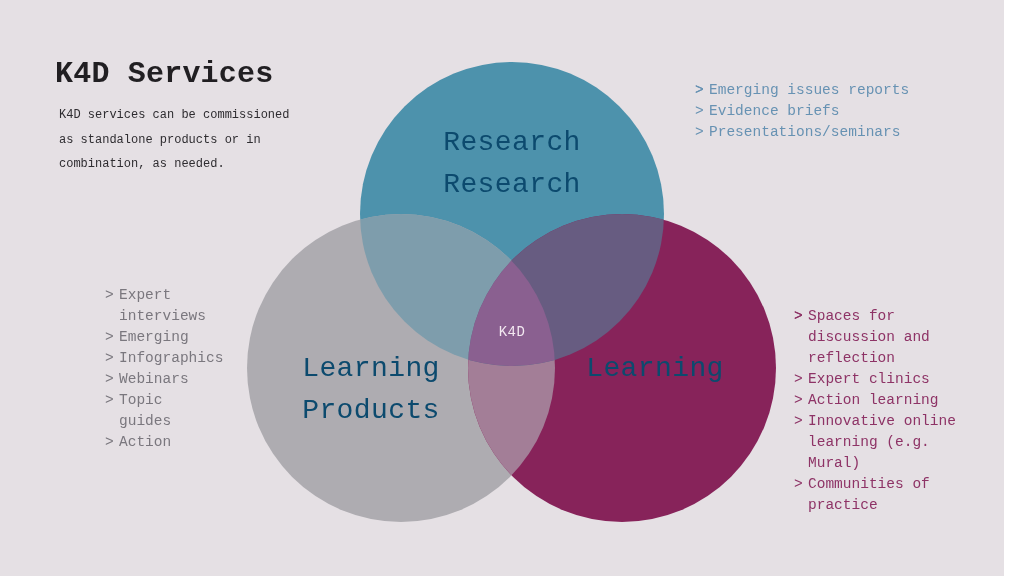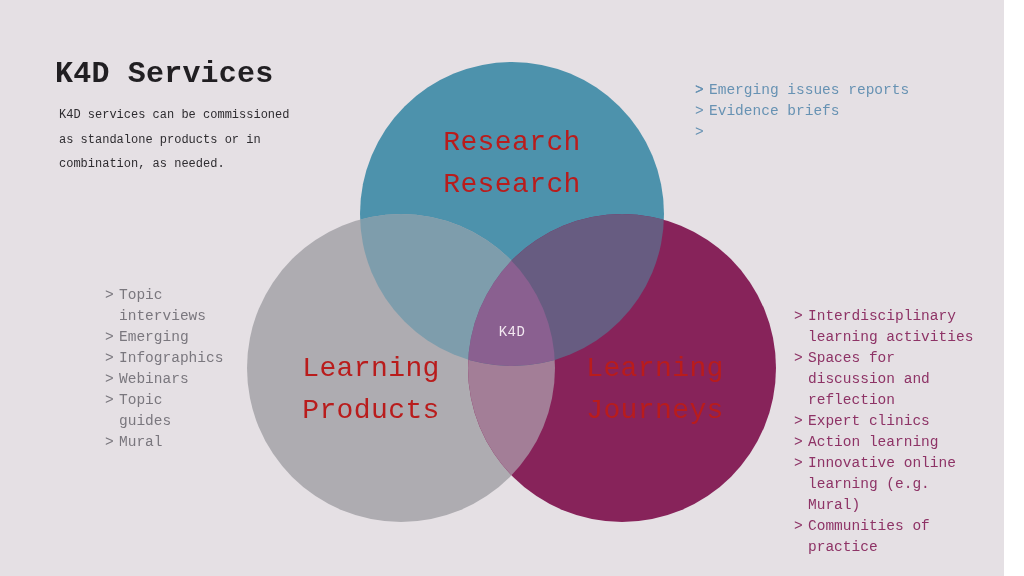--- a/index.html
+++ b/index.html
@@ -30,21 +30,21 @@
     margin: 4px;
     font-size: 12px;
     line-height: 24.5px;
     color: #2e2c30;
   }
 
   .circle-label {
     position: absolute;
     width: 300px;
     text-align: center;
-    color: #b91c1c;
+    color: #0c4a6e;
     font-size: 28px;
     font-weight: 500;
     line-height: 42px;
     letter-spacing: 0.4px;
   }
   .circle-label span { display: block; }
   .label-research  { left: 362px; top: 122px; }
   .label-products  { left: 221px; top: 348px; }
   .label-journeys  { left: 505px; top: 348px; }
 
@@ -121,78 +121,77 @@
     <span>Research</span>
   </div>
 
   <div class="circle-label label-products">
     <span>Learning</span>
     <span>Products</span>
   </div>
 
   <div class="circle-label label-journeys">
     <span>Learning</span>
-    <span>Journeys</span>
   </div>
 
   <div class="center-label">K4D</div>
 
   <div class="side-list list-research" style="color: rgb(103, 146, 179);">
     <ul>
       <li>
         <span class="marker">&gt;</span>
       </li>
       <li>
         <span class="marker">&gt;</span>
         <span>Emerging issues reports</span>
       </li>
       <li>
         <span class="marker">&gt;</span>
         <span>Evidence briefs</span>
       </li>
       <li>
         <span class="marker">&gt;</span>
+        <span>Presentations/seminars</span>
       </li>
     </ul>
   </div>
 
   <div class="side-block block-products" style="color: rgb(122, 119, 126);">
     <ul>
       <li>
         <span class="marker">&gt;</span>
-        <span>Topic interviews</span>
+        <span>Expert interviews</span>
       </li>
       <li>
         <span class="marker">&gt;</span>
         <span>Emerging</span>
       </li>
       <li>
         <span class="marker">&gt;</span>
         <span>Infographics</span>
       </li>
       <li>
         <span class="marker">&gt;</span>
         <span>Webinars</span>
       </li>
       <li>
         <span class="marker">&gt;</span>
         <span>Topic guides</span>
       </li>
       <li>
         <span class="marker">&gt;</span>
-        <span>Mural</span>
+        <span>Action</span>
       </li>
     </ul>
   </div>
 
   <div class="side-list list-journeys" style="color: rgb(142, 51, 102);">
     <ul>
       <li>
         <span class="marker">&gt;</span>
-        <span>Interdisciplinary learning activities</span>
       </li>
       <li>
         <span class="marker">&gt;</span>
         <span>Spaces for discussion and reflection</span>
       </li>
       <li>
         <span class="marker">&gt;</span>
         <span>Expert clinics</span>
       </li>
       <li>

